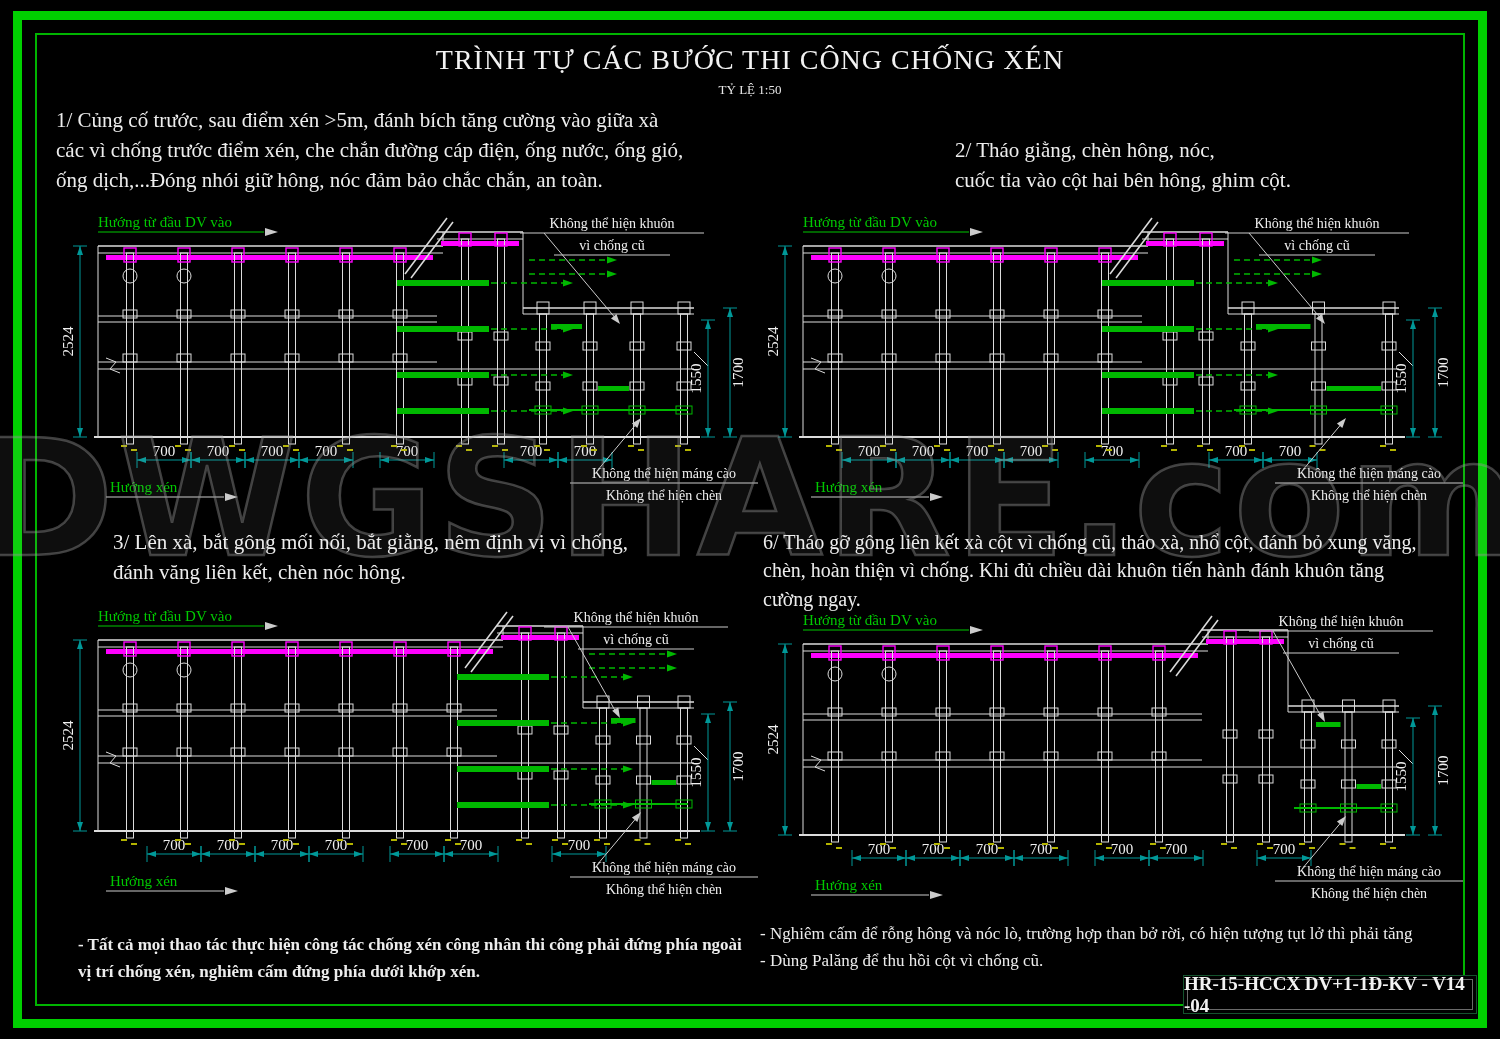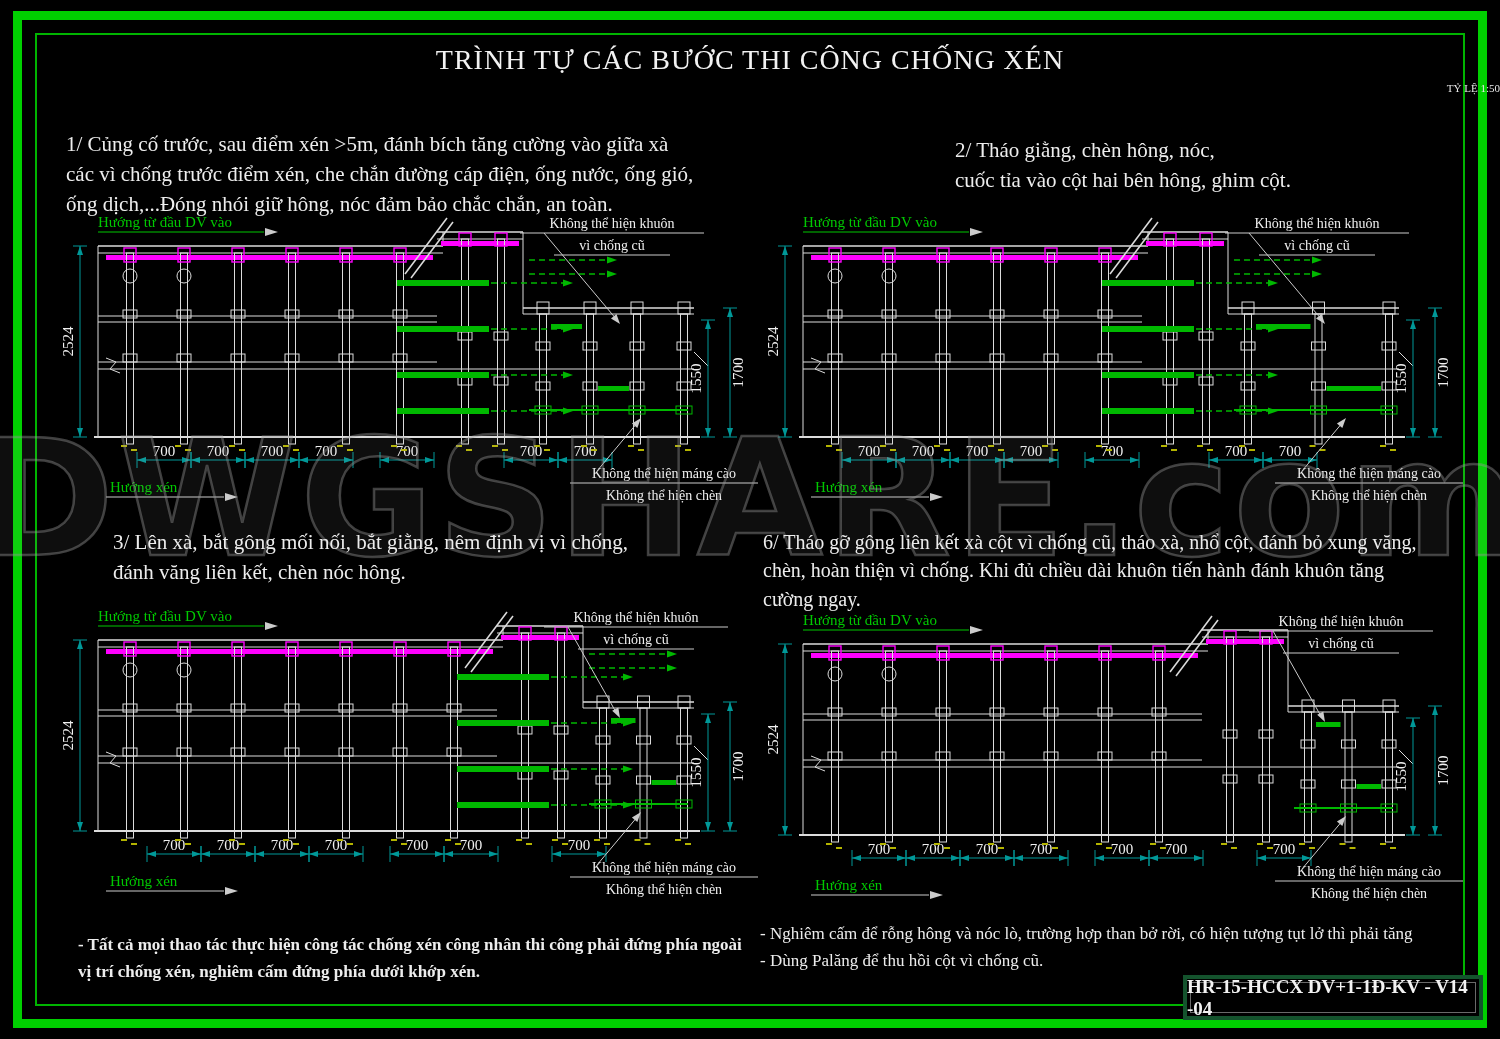--- a/index.html
+++ b/index.html
@@ -4,45 +4,45 @@
 <style>
   html,body{margin:0;padding:0;}
   body{
     width:1500px;height:1039px;position:relative;overflow:hidden;
     background:#000;
     font-family:"Liberation Serif","DejaVu Serif",serif;
   }
   .frame-outer{position:absolute;left:13px;top:11px;right:13px;bottom:11px;border:9px solid #00d000;z-index:1;}
   .frame-inner{position:absolute;left:35px;top:33px;right:35px;bottom:33px;border:2px solid #00b400;z-index:1;}
   .title{position:absolute;top:44px;left:0;width:100%;text-align:center;font-size:28px;color:#f2f2f2;letter-spacing:1px;z-index:4;}
-  .subtitle{position:absolute;top:82px;left:0;width:100%;text-align:right;font-size:11px;color:#e8e8e8;z-index:4;}
+  .subtitle{position:absolute;top:82px;left:0;width:100%;text-align:center;font-size:13px;color:#e8e8e8;z-index:4;}
   .step{position:absolute;color:#ededed;font-size:21px;line-height:1.42;z-index:4;}
   .step div,.notes div{white-space:nowrap;}
-  #step1{left:66px;top:106px;margin-top:24px;}
+  #step1{left:56px;top:106px;}
   #step2{left:955px;top:136px;}
   #step3{left:85px;top:528px;margin-left:28px;}
   #step4{left:763px;top:528px;font-size:20px;}
   .panel{position:absolute;z-index:2;width:710px;height:315px;}
   #panel1{left:52px;top:212px;}
   #panel2{left:757px;top:212px;}
   #panel3{left:52px;top:606px;}
   #panel4{left:757px;top:610px;}
   .watermark{
     position:absolute;top:404px;left:50%;transform:translateX(-50%);
     font-family:"DejaVu Sans","Liberation Sans",sans-serif;font-weight:bold;
     font-size:163px;letter-spacing:3px;white-space:nowrap;z-index:3;pointer-events:none;
     color:rgba(200,200,200,0.07);
     -webkit-text-stroke:2.5px rgba(150,150,150,0.42);
   }
   .notes{position:absolute;color:#ededed;font-size:17px;line-height:1.6;z-index:4;}
   #notesLeft{left:78px;top:931px;font-weight:bold;}
   #notesRight{left:760px;top:920px;}
   .title-block{
     position:absolute;left:1183px;top:975px;width:292px;height:37px;
-    border:4px solid #14532d;box-shadow:inset 0 0 0 3px #000, inset 0 0 0 4px #6a6a6a;
+    border:1px solid #14532d;box-shadow:inset 0 0 0 3px #000, inset 0 0 0 4px #6a6a6a;
     display:flex;align-items:center;justify-content:center;z-index:5;background:#000;
   }
   .title-block span{font-weight:bold;font-size:19px;color:#f2f2f2;}
   svg text{font-family:"Liberation Serif","DejaVu Serif",serif;}
 </style>
 </head>
 <body>
 
 <div class="frame-outer"></div>
 <div class="frame-inner"></div>

